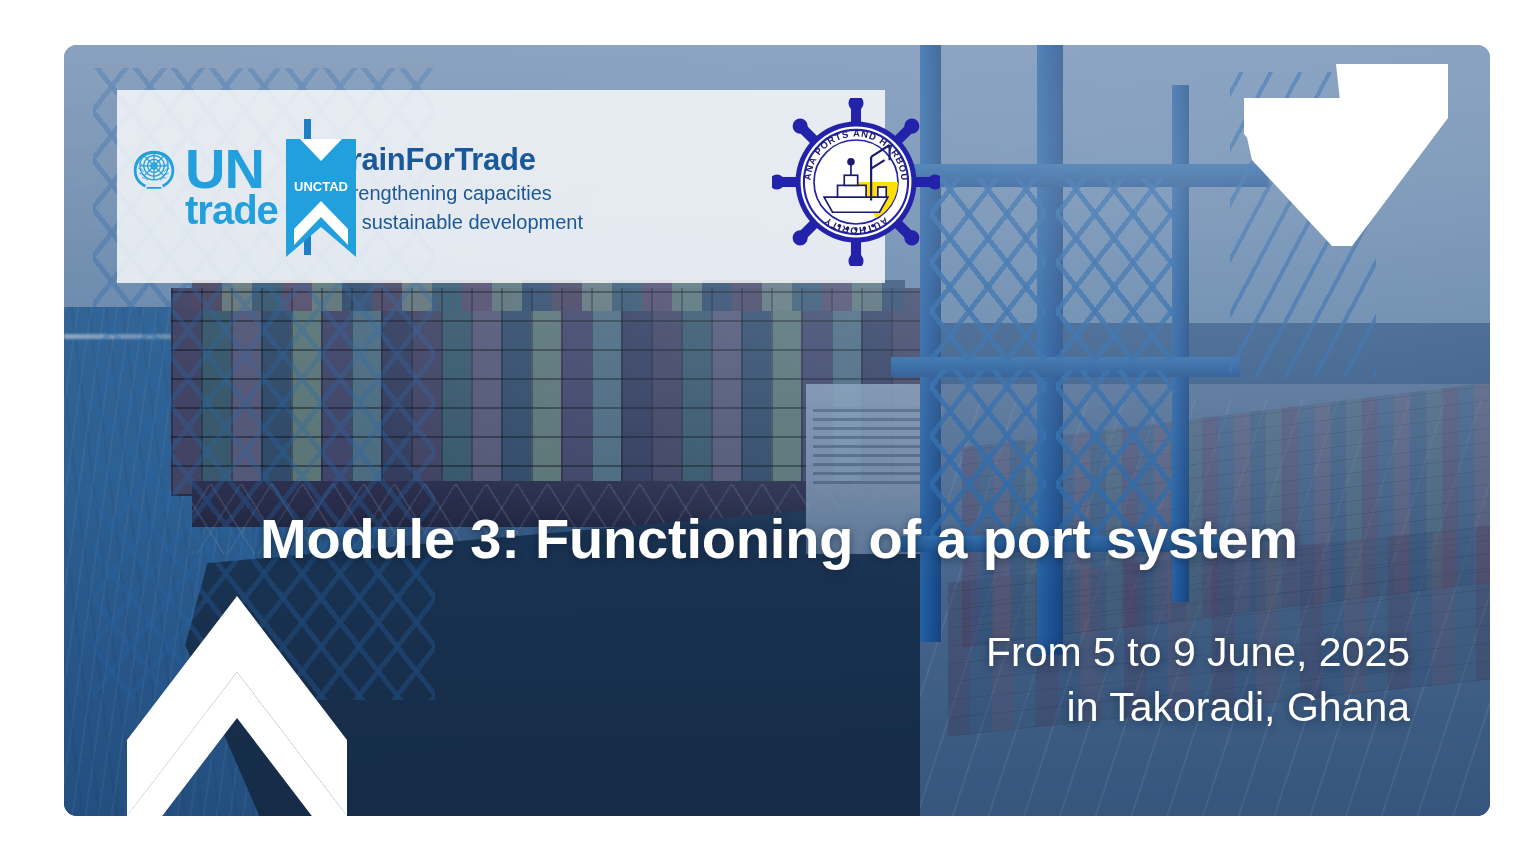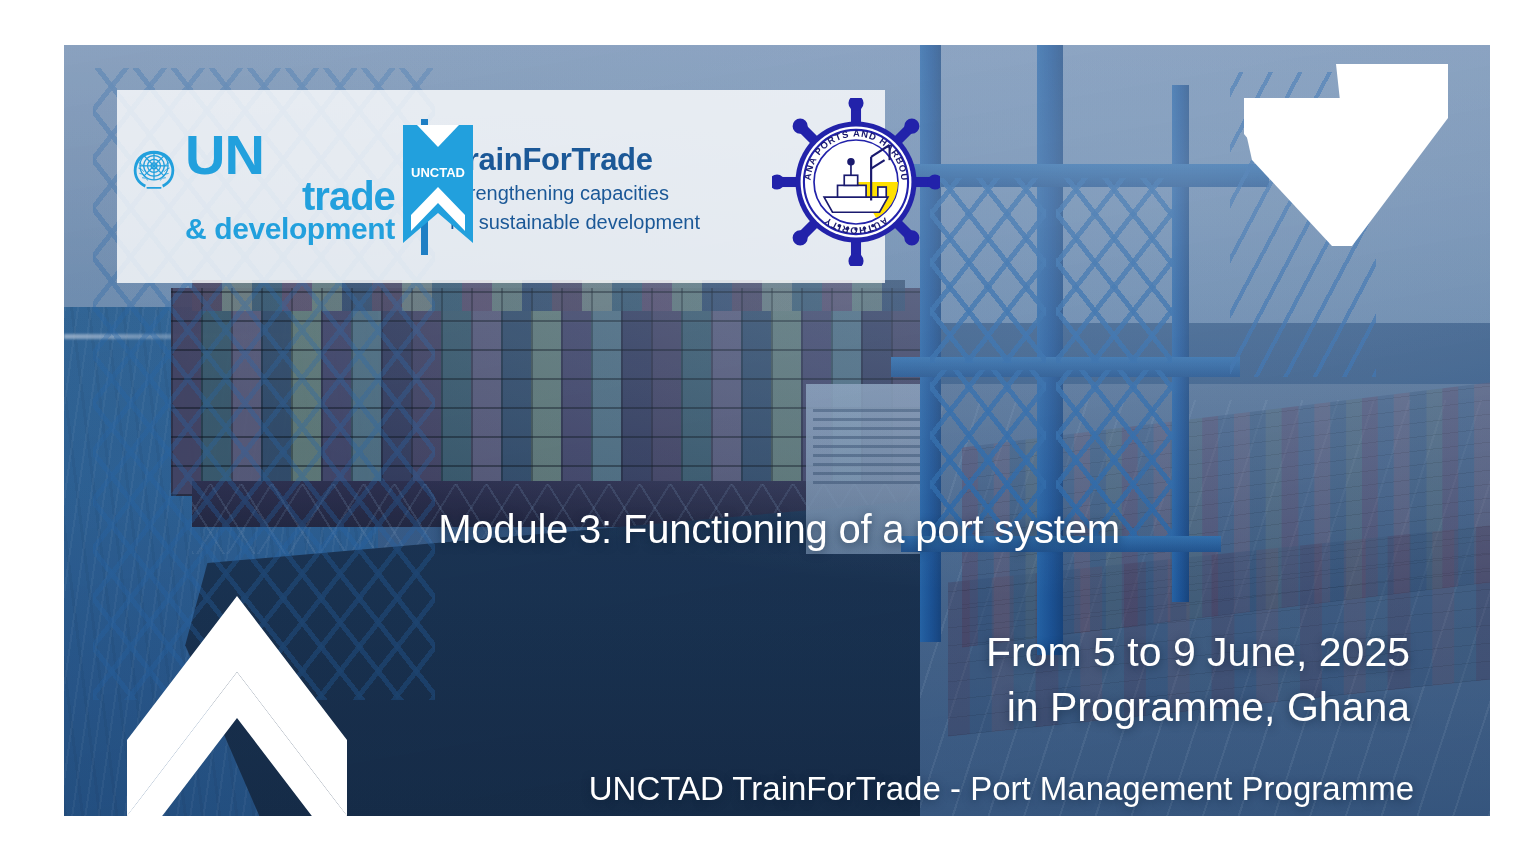--- a/index.html
+++ b/index.html
@@ -11,20 +11,21 @@
     overflow: hidden;
   }
 
   
   .slide-wrap {
     position: absolute;
     left: 64px; top: 45px;
     width: 1426px; height: 771px;
     overflow: hidden;
     background: #4a6f96;
+    border-radius: 13px;
   }
 
   
   .photo { position: absolute; inset: 0; overflow: hidden; }
 
   
   .sky {
     position: absolute; left: 0; top: 0; width: 100%; height: 36%;
     background: linear-gradient(180deg, #b9c9da 0%, #aec0d3 45%, #9db5cb 100%);
   }
@@ -209,21 +210,21 @@
   
   .chevron-top-right { position: absolute; right: 42px; top: 19px; width: 204px; height: 182px; }
   .chevron-bottom-left { position: absolute; left: 63px; top: 545px; width: 220px; height: 226px; }
 
   
   .title-block {
     position: absolute; left: 120px; top: 462px; width: 1190px;
     text-align: center; color: #ffffff;
   }
   .title-line {
-    font-size: 40px; line-height: 1.13; font-weight: 400;
+    font-size: 56px; line-height: 1.13; font-weight: 700;
     text-shadow: 0 2px 9px rgba(10,28,50,.55);
     letter-spacing: -.2px;
   }
 
   .meta-block {
     position: absolute; right: 80px; top: 580px; width: 720px;
     text-align: right; color: #ffffff;
   }
   .meta-line {
     font-size: 41px; line-height: 1.35; font-weight: 400;
@@ -333,21 +334,20 @@
         <g stroke="#22a0dd" stroke-width="1.6" fill="none">
           <path d="M22 40 q6 2 9 8 M21 50 q7 1 10 7 M23 60 q7 0 11 6 M28 68 q7 -1 11 5"></path>
           <path d="M78 40 q-6 2 -9 8 M79 50 q-7 1 -10 7 M77 60 q-7 0 -11 6 M72 68 q-7 -1 -11 5"></path>
         </g>
         <rect x="36" y="85" width="28" height="3.4" rx="1.6" fill="#22a0dd"></rect>
       </svg>
 
       <div class="un-words">
         <div class="un-line1">UN</div>
         <div class="un-line2">trade</div>
-        <div class="un-line3">&amp; development</div>
 
         <svg class="unctad-mark" viewBox="0 0 70 118" aria-hidden="true">
           <path d="M0 0 H70 V118 L35 88 L0 118 Z" fill="#22a0dd"></path>
           <path d="M14 0 L35 22 L56 0 Z" fill="#ffffff"></path>
           <path d="M35 62 L62 90 L62 106 L35 78 L8 106 L8 90 Z" fill="#ffffff"></path>
           <text x="35" y="52" text-anchor="middle" font-family="Liberation Sans, sans-serif" font-size="13" font-weight="bold" fill="#ffffff">UNCTAD</text>
         </svg>
       </div>
     </div>
 
@@ -423,18 +423,17 @@
       </g>
     </svg>
   </div>
 
   <div class="title-block">
     <div class="title-line">Module 3: Functioning of a port system</div>
   </div>
 
   <div class="meta-block">
     <div class="meta-line">From 5 to 9 June,  2025</div>
-    <div class="meta-line">in Programme, Ghana</div>
-  </div>
-
-  <div class="programme-line">UNCTAD TrainForTrade - Port Management Programme</div>
+    <div class="meta-line">in Takoradi, Ghana</div>
+  </div>
+
 
 </div>
 
 </body></html>

